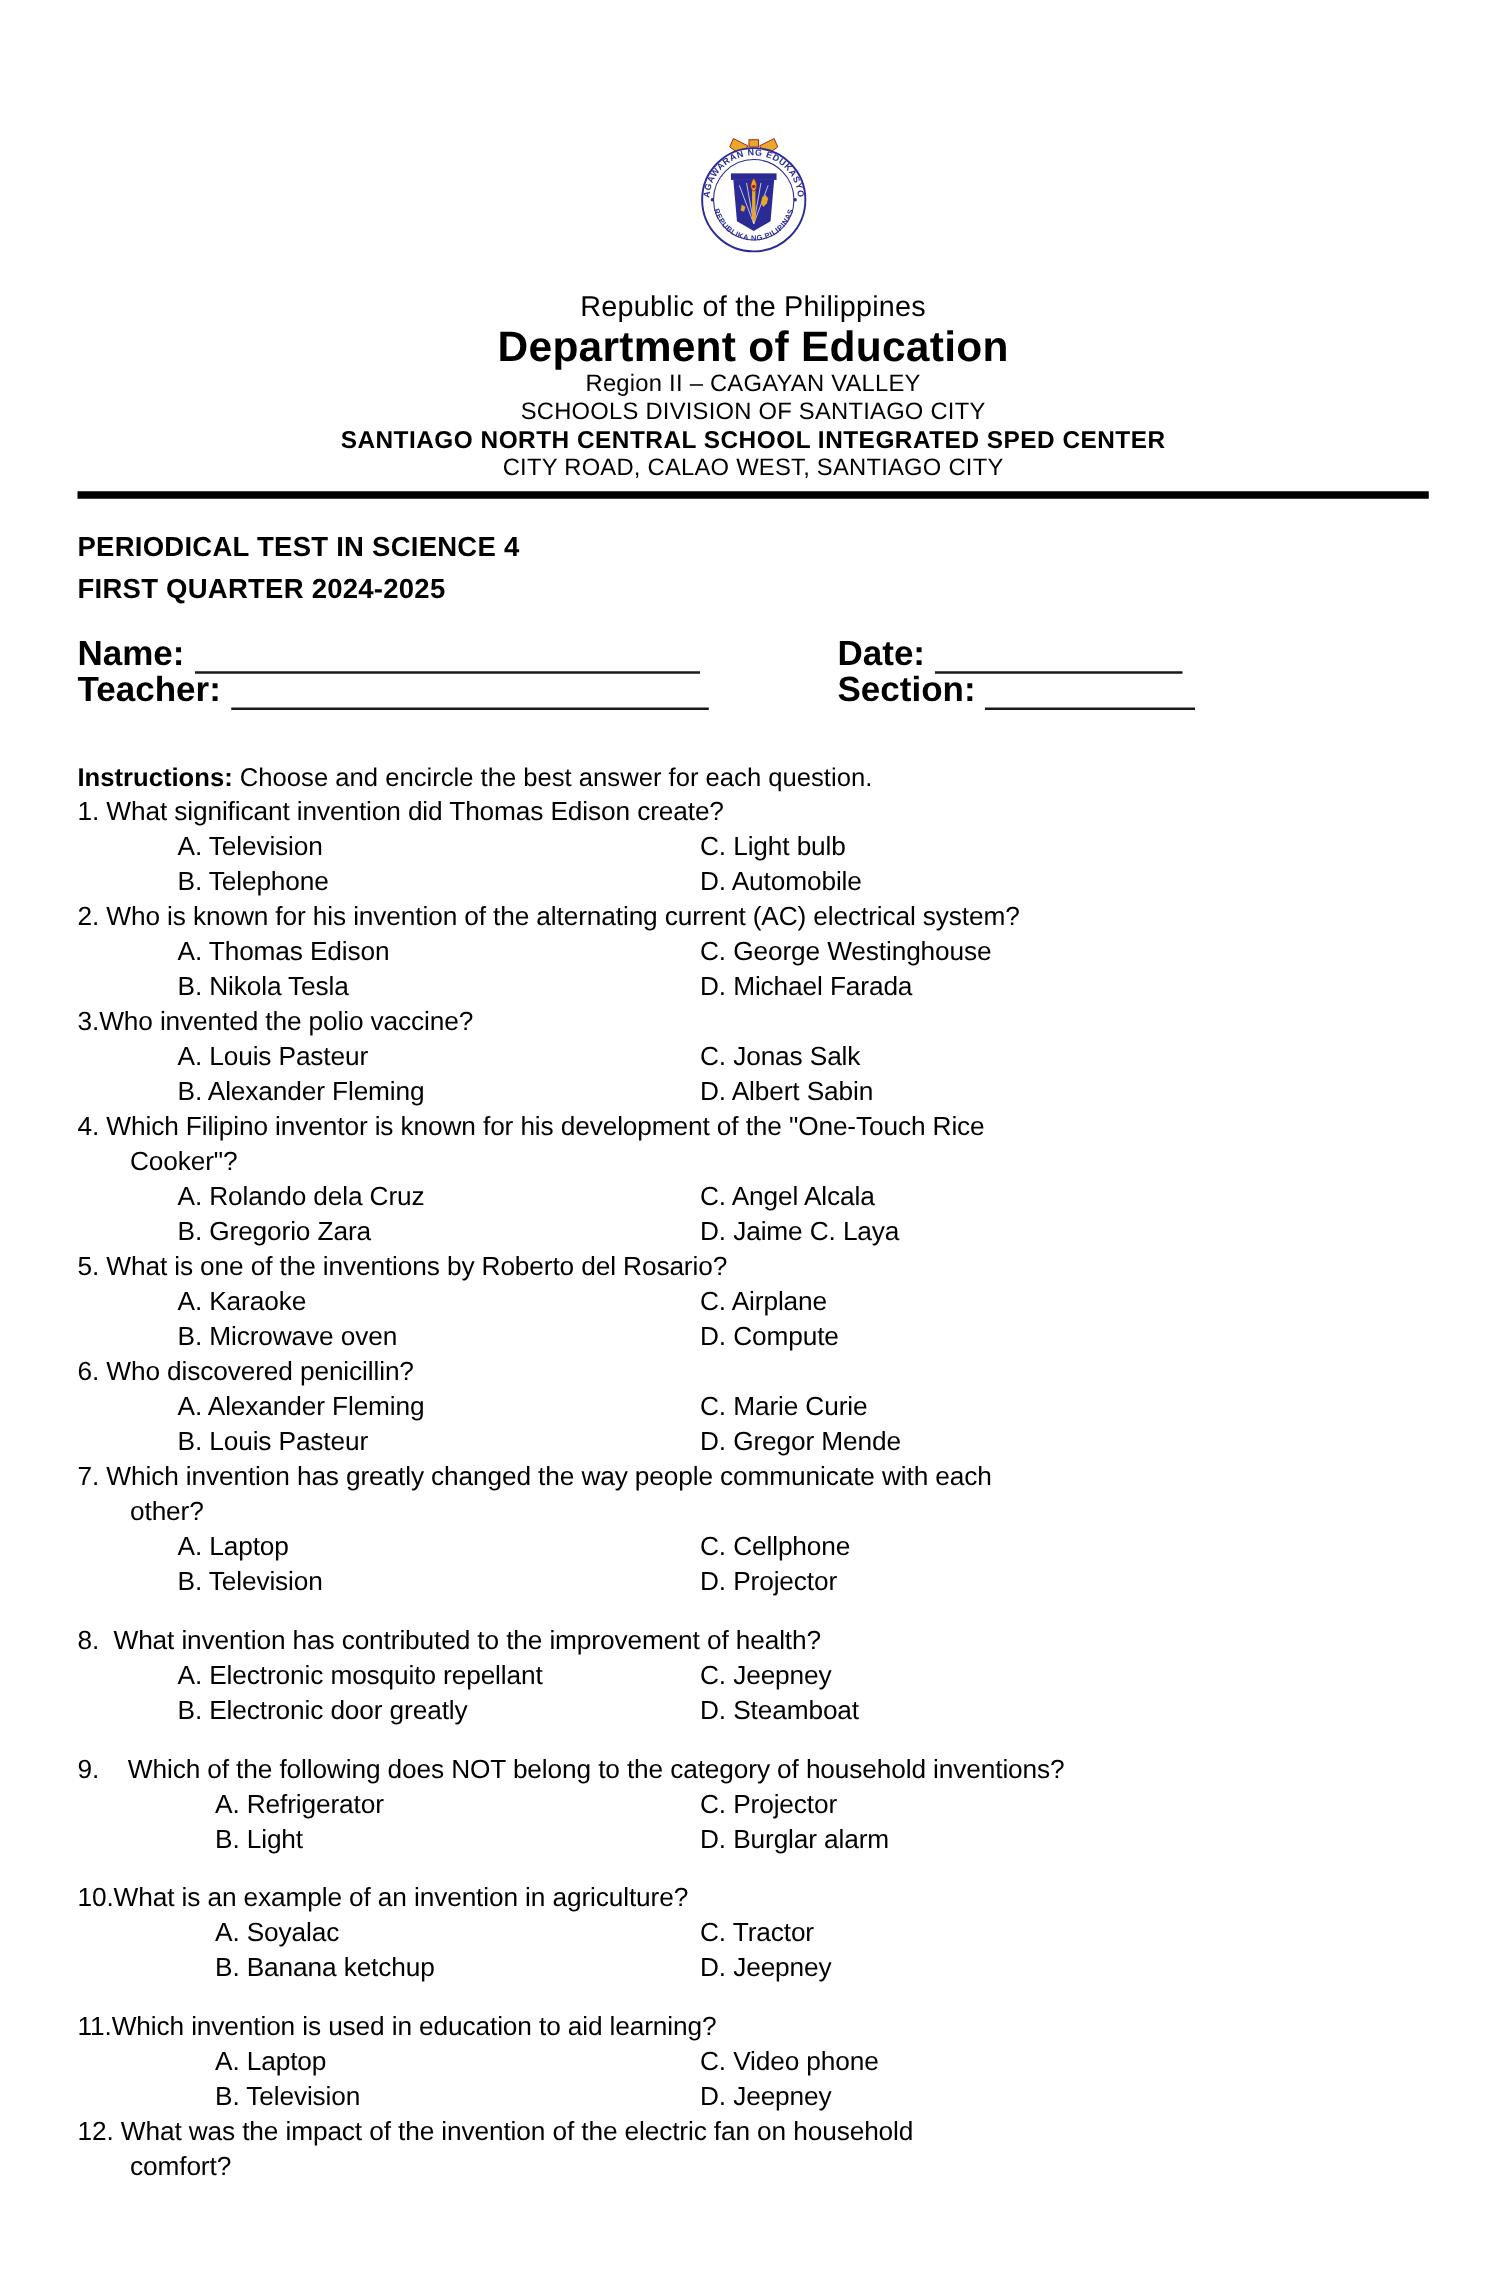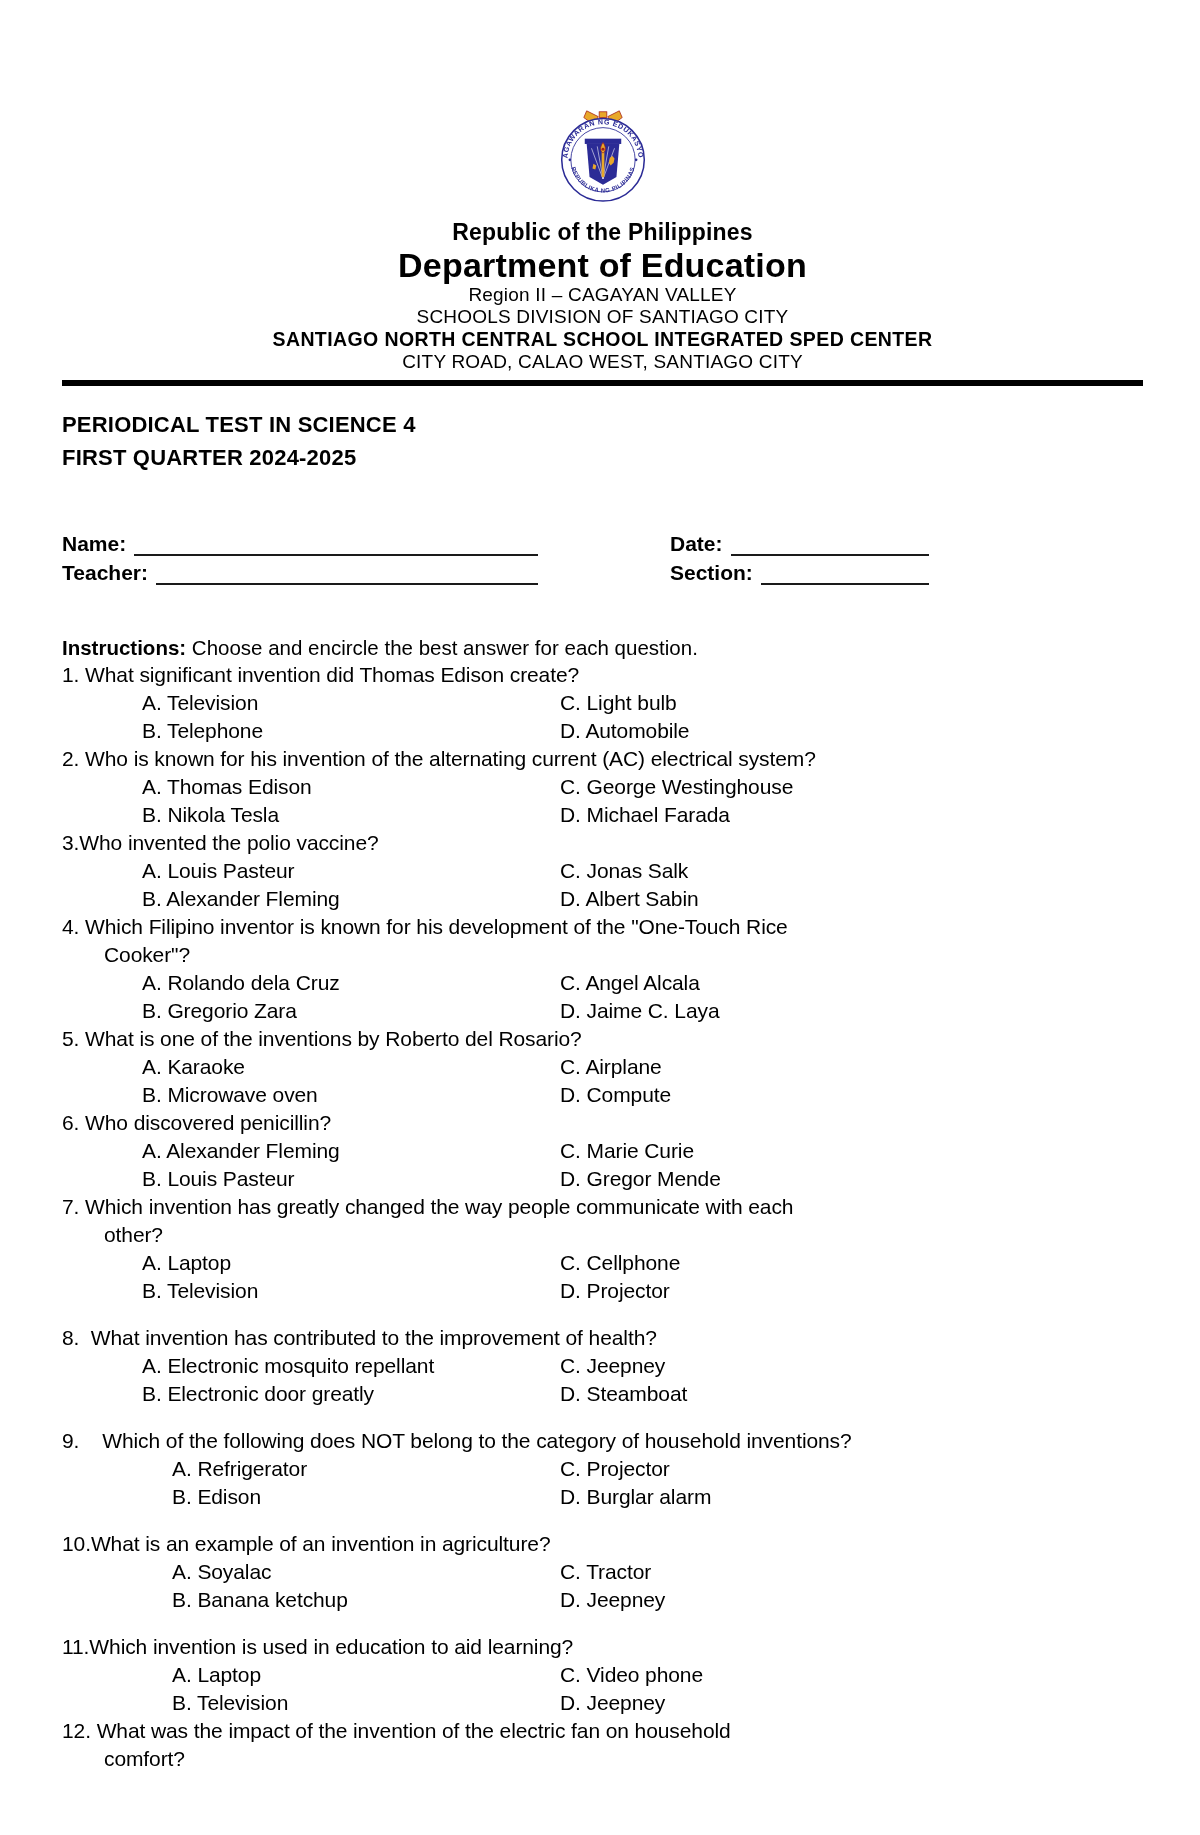--- a/index.html
+++ b/index.html
@@ -4,30 +4,30 @@
 <style>
   html,body{margin:0;padding:0;background:#ffffff;}
   .page{
     position:relative;width:1200px;height:1835px;background:#fff;overflow:hidden;
     font-family:"Liberation Sans","DejaVu Sans",sans-serif;color:#000;
   }
   .content{padding:0 57px 0 62px;}
   
   .header{ text-align:center; }
   .seal{width:96px;height:114px;margin:98px auto 0;display:block;}
-  .h-republic{font-size:23px;font-weight:bold;line-height:27px;margin-top:7px;letter-spacing:.2px;}
+  .h-republic{font-size:23px;font-weight:normal;line-height:27px;margin-top:20px;letter-spacing:.2px;}
   .h-dept{font-size:34px;font-weight:bold;line-height:38px;letter-spacing:.2px;}
   .h-region,.h-schools,.h-road{font-size:19px;line-height:22px;letter-spacing:.2px;}
   .h-school-name{font-size:19.5px;line-height:23px;font-weight:bold;letter-spacing:.4px;}
   .divider{height:6px;background:#000;margin-top:7px;}
   
   .test-title{margin-top:22px;}
   .test-title div{font-size:22px;font-weight:bold;line-height:33px;letter-spacing:.2px;}
   
-  .fields{margin-top:58px;font-size:21px;font-weight:bold;}
+  .fields{margin-top:20px;font-size:28px;font-weight:bold;}
   .field-row{position:relative;height:29px;}
   .blank{display:inline-block;border-bottom:2px solid #1a1a1a;height:21px;vertical-align:bottom;margin-left:8px;}
   .name-line{width:404px;}
   .teacher-line{width:382px;}
   .date-line{width:198px;}
   .section-line{width:168px;}
   .right-field{position:absolute;left:608px;top:0;}
   
   .instructions{margin-top:44px;font-size:20.5px;line-height:27px;}
   .instructions b{font-weight:bold;}
@@ -164,21 +164,21 @@
           <div class="option-row"><span class="opt opt-left">B. Television</span><span class="opt opt-right">D. Projector</span></div>
         </div>
         <div class="question-block gap-before">
           <div class="prompt-line">8.  What invention has contributed to the improvement of health?</div>
           <div class="option-row"><span class="opt opt-left">A. Electronic mosquito repellant</span><span class="opt opt-right">C. Jeepney</span></div>
           <div class="option-row"><span class="opt opt-left">B. Electronic door greatly</span><span class="opt opt-right">D. Steamboat</span></div>
         </div>
         <div class="question-block gap-before">
           <div class="prompt-line">9.    Which of the following does NOT belong to the category of household inventions?</div>
           <div class="option-row"><span class="opt opt-left wide">A. Refrigerator</span><span class="opt opt-right">C. Projector</span></div>
-          <div class="option-row"><span class="opt opt-left wide">B. Edison</span><span class="opt opt-right">D. Burglar alarm</span></div>
+          <div class="option-row"><span class="opt opt-left wide">B. Light</span><span class="opt opt-right">D. Burglar alarm</span></div>
         </div>
         <div class="question-block gap-before">
           <div class="prompt-line">10.What is an example of an invention in agriculture?</div>
           <div class="option-row"><span class="opt opt-left wide">A. Soyalac</span><span class="opt opt-right">C. Tractor</span></div>
           <div class="option-row"><span class="opt opt-left wide">B. Banana ketchup</span><span class="opt opt-right">D. Jeepney</span></div>
         </div>
         <div class="question-block gap-before">
           <div class="prompt-line">11.Which invention is used in education to aid learning?</div>
           <div class="option-row"><span class="opt opt-left wide">A. Laptop</span><span class="opt opt-right">C. Video phone</span></div>
           <div class="option-row"><span class="opt opt-left wide">B. Television</span><span class="opt opt-right">D. Jeepney</span></div>

